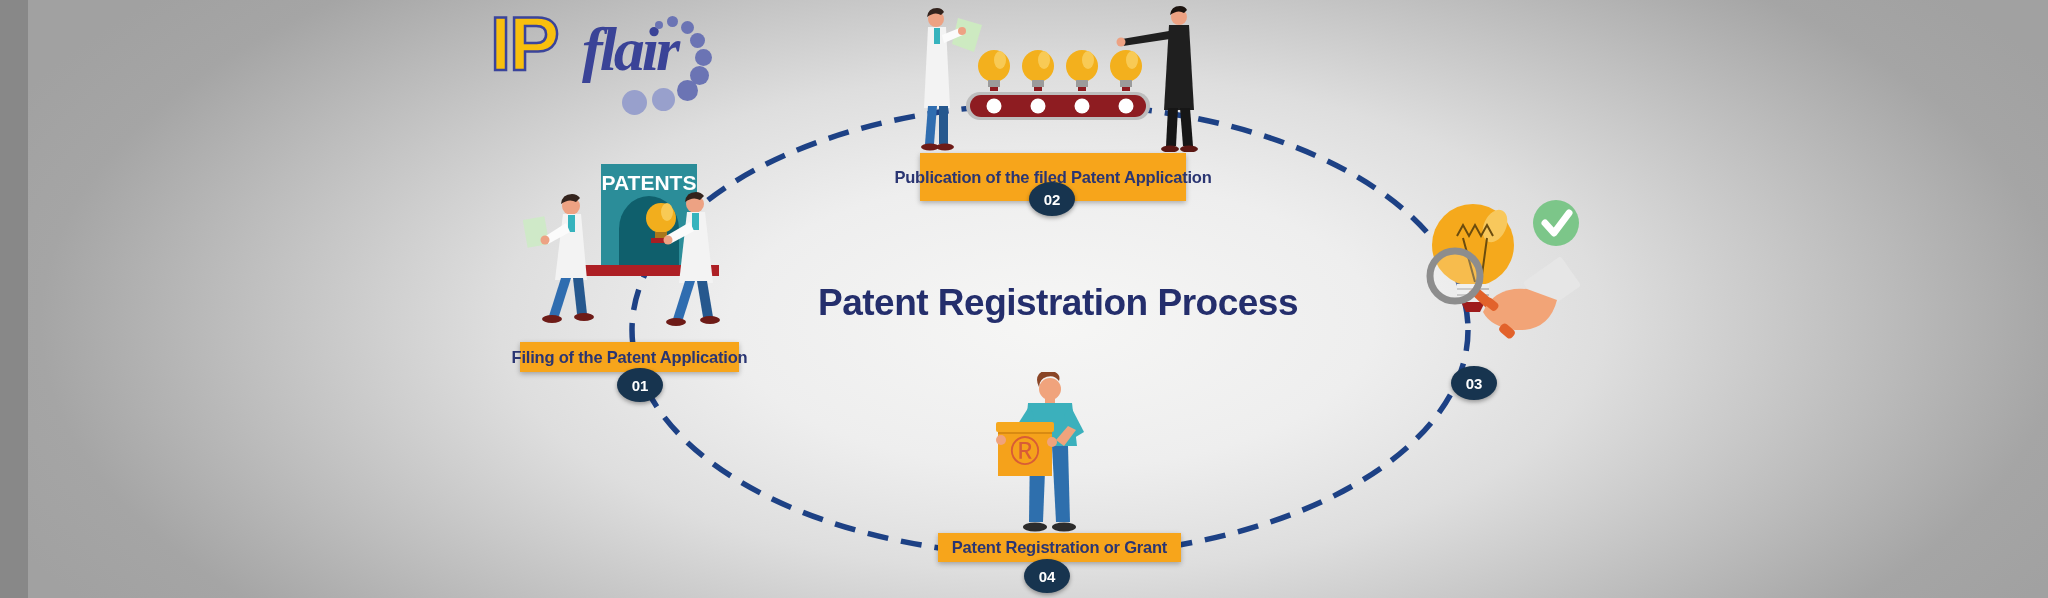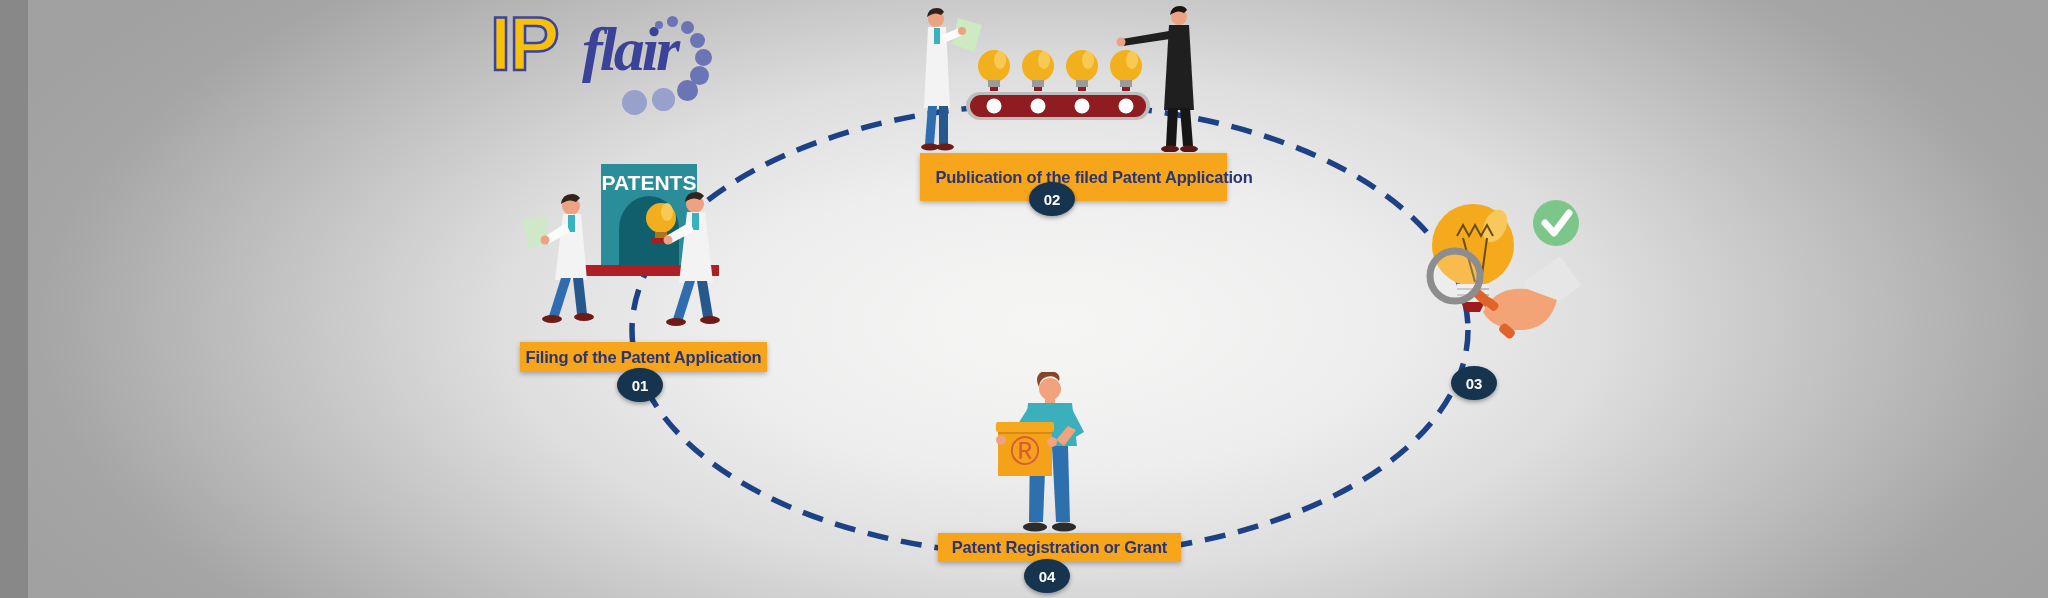--- a/index.html
+++ b/index.html
@@ -72,20 +72,21 @@
       <span class="dot" style="left:200px;top:29px;width:15px;height:15px;"></span>
       <span class="dot" style="left:205px;top:45px;width:17px;height:17px;"></span>
       <span class="dot" style="left:200px;top:62px;width:19px;height:19px;"></span>
       <span class="dot" style="left:187px;top:76px;width:21px;height:21px;"></span>
       <span class="dot light" style="left:162px;top:84px;width:23px;height:23px;"></span>
       <span class="dot light" style="left:132px;top:86px;width:25px;height:25px;"></span>
     </span>
   </div>
 
   <div id="main-title" class="abs">
+    <div>Patent Registration Process</div>
   </div>
 
   <svg class="illu" style="left:495px;top:156px;" width="285" height="192" viewBox="0 0 285 192">
 
     <g>
       <rect x="78" y="8" width="96" height="105" fill="#2b8d99"></rect>
       <path d="M96,113 v-40 a30,33 0 0 1 60,0 v40 z" fill="#0f5f6c"></path>
       <rect x="60" y="109" width="136" height="11" fill="#ad1f24"></rect>
       <text x="126" y="34" text-anchor="middle" font-family="Liberation Sans, sans-serif" font-size="21" font-weight="bold" fill="#ffffff">PATENTS</text>
     </g>
@@ -117,21 +118,21 @@
       <path d="M164,56 L182,56 L190,127 L156,127 z" fill="#f3f3f3"></path>
       <rect x="169" y="57" width="7" height="17" fill="#36b3bd"></rect>
       <path d="M167,66 L143,80 L147,88 L171,75 z" fill="#fbfbfb"></path>
       <circle cx="145" cy="84" r="4.5" fill="#eda283"></circle>
       <path d="M162,125 L172,125 L160,163 L150,163 z" fill="#2f6db0"></path>
       <path d="M174,125 L184,125 L190,161 L180,161 z" fill="#26588e"></path>
       <ellipse cx="153" cy="166" rx="10" ry="4" fill="#6e1b17"></ellipse>
       <ellipse cx="187" cy="164" rx="10" ry="4" fill="#6e1b17"></ellipse>
     </g>
   </svg>
-  <div class="step-label" style="left:492px;top:342px;width:247px;height:30px;">Filing of the Patent Application</div>
+  <div class="step-label" style="left:492px;top:342px;width:219px;height:30px;">Filing of the Patent Application</div>
   <div class="step-badge" style="left:589px;top:368px;">01</div>
 
   <svg class="illu" style="left:878px;top:2px;" width="302" height="150" viewBox="0 0 302 150">
 
     <g>
       <polygon points="52,16 76,23 68,50 46,42" fill="#cdeac1"></polygon>
       <circle cx="30" cy="17" r="8" fill="#eda283"></circle>
       <path d="M21,15 q1,-9 10,-9 q5,0 7,4 l-3,3 q-6,-4 -14,2 z" fill="#33231d"></path>
       <path d="M22,25 L40,25 L44,106 L18,106 z" fill="#f3f3f3"></path>
       <rect x="28" y="26" width="6" height="16" fill="#36b3bd"></rect>
@@ -183,21 +184,21 @@
       <path d="M264,13 q1,-9 10,-9 q5,0 7,4 l-3,3 q-6,-4 -14,2 z" fill="#1c1410"></path>
       <path d="M263,23 L283,23 L288,108 L258,108 z" fill="#1f1f1f"></path>
       <path d="M263,29 L216,37 L217,44 L264,37 z" fill="#1f1f1f"></path>
       <circle cx="215" cy="40" r="4.5" fill="#eda283"></circle>
       <path d="M262,106 L272,106 L270,144 L260,144 z" fill="#161616"></path>
       <path d="M274,106 L284,106 L287,144 L277,144 z" fill="#161616"></path>
       <ellipse cx="264" cy="147" rx="9" ry="3.5" fill="#5a1713"></ellipse>
       <ellipse cx="283" cy="147" rx="9" ry="3.5" fill="#5a1713"></ellipse>
     </g>
   </svg>
-  <div class="step-label" style="left:892px;top:153px;width:266px;height:48px;padding-left:41px;">Publication of the filed Patent Application</div>
+  <div class="step-label" style="left:892px;top:153px;width:266px;height:48px;">Publication of the filed Patent Application</div>
   <div class="step-badge" style="left:1001px;top:182px;">02</div>
 
   <svg class="illu" style="left:1375px;top:190px;" width="205" height="150" viewBox="0 0 205 150">
     <g>
       <circle cx="70" cy="55" r="41" fill="#f5a91c"></circle>
       <ellipse cx="92" cy="36" rx="11" ry="17" fill="#f8c85c" transform="rotate(25 92 36)"></ellipse>
       <path d="M54,46 l6,-11 l6,11 l6,-11 l6,11 l6,-11 l6,11" fill="none" stroke="#6b4c0e" stroke-width="2"></path>
       <path d="M60,48 L72,92 M84,48 L78,92" fill="none" stroke="#6b4c0e" stroke-width="2"></path>
       <rect x="54" y="94" width="32" height="18" fill="#ececec"></rect>
       <path d="M54,99 h32 M54,105 h32" stroke="#bdbdbd" stroke-width="2"></path>

